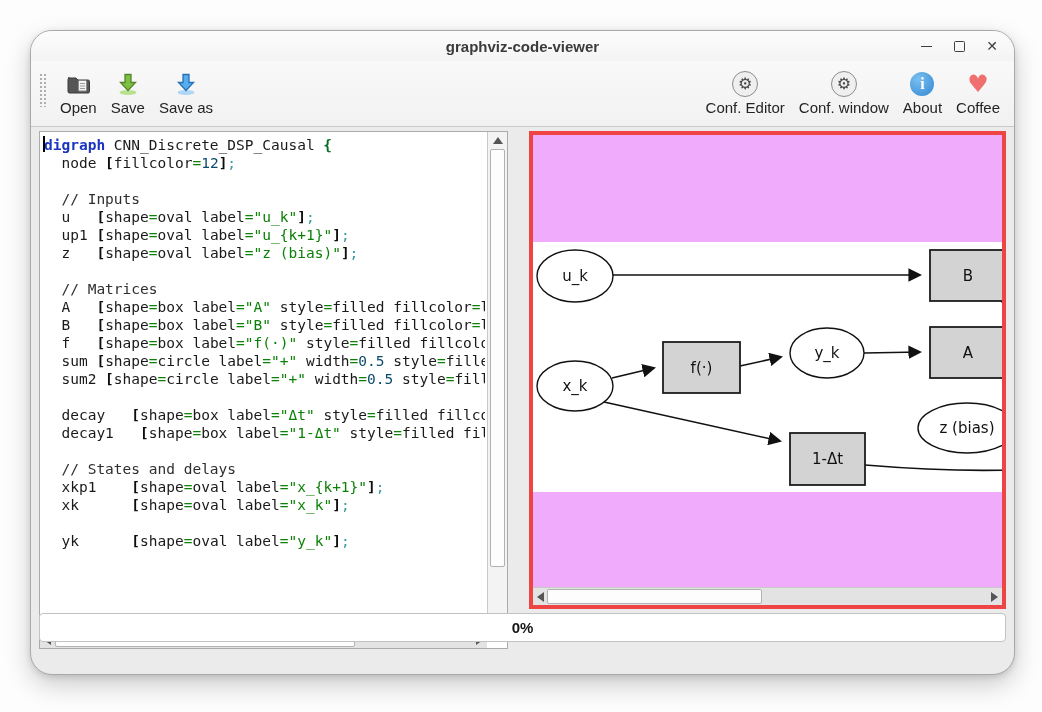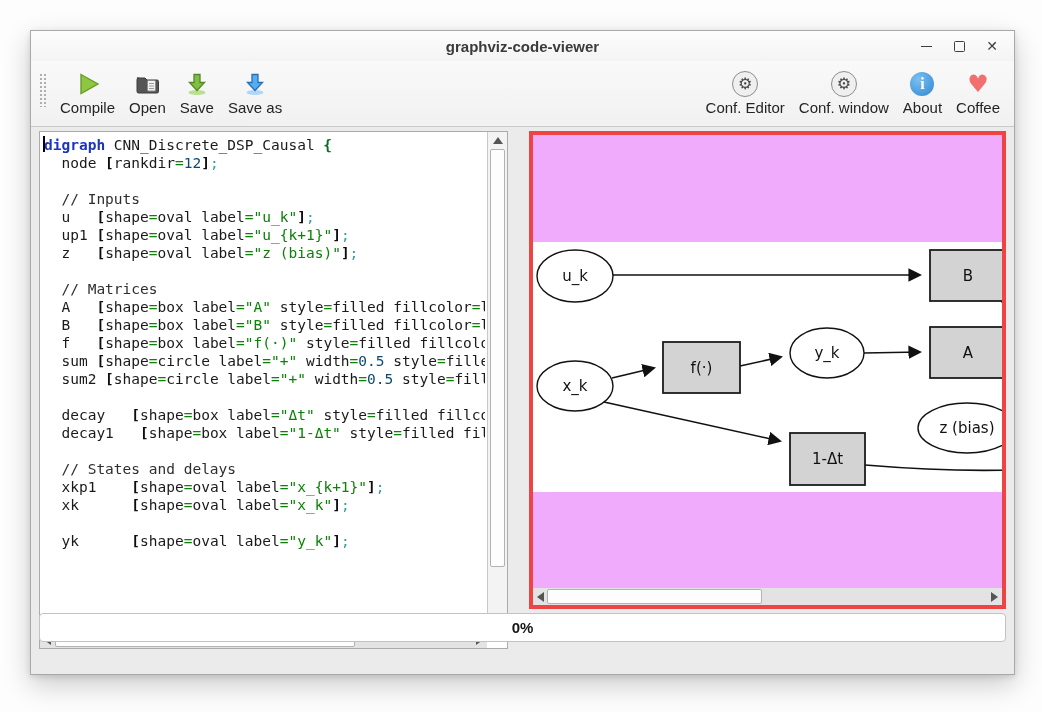--- a/index.html
+++ b/index.html
@@ -1,20 +1,20 @@
 <!DOCTYPE html>
 <html><head>
 <meta charset="utf-8">
 <style>
   html,body{margin:0;padding:0;background:#fdfdfd;font-family:"Liberation Sans",sans-serif;}
   #stage{position:relative;width:1042px;height:712px;background:#fdfdfd;overflow:hidden;}
 
   
   .window{position:absolute;left:30px;top:30px;width:983px;height:643px;
-    background:#ebebeb;border:1px solid #a9a9a9;border-radius:0;
+    background:#ebebeb;border:1px solid #a9a9a9;border-radius:22px;
     box-shadow:0 10px 26px rgba(0,0,0,.20), 0 2px 6px rgba(0,0,0,.12);overflow:hidden;}
   .titlebar{position:absolute;left:0;top:0;right:0;height:30px;
     background:linear-gradient(#fcfcfc,#f4f4f4);border-bottom:1px solid #d6d6d6;
     display:flex;align-items:center;justify-content:center;}
   .title{font-size:15px;font-weight:bold;color:#3b3b3b;}
   .winctrls{position:absolute;right:10px;top:0;height:30px;display:flex;align-items:center;gap:9px;}
   .wbtn{width:24px;height:24px;display:flex;align-items:center;justify-content:center;color:#3e3e3e;cursor:default;}
   .glyph-min{width:11px;height:0;border-bottom:1.6px solid #3e3e3e;display:block;}
   .glyph-max{width:9px;height:9px;border:1.4px solid #3e3e3e;border-radius:1.5px;display:block;}
   .glyph-close{font-size:14px;line-height:14px;color:#3e3e3e;}
@@ -96,28 +96,20 @@
         <div class="wbtn">
             <span class="glyph-close">✕</span>
           </div>
       </div>
     </div>
 
     <div class="toolbar">
       <div class="tb-left">
         <div class="tb-handle"></div>
 
-        <div class="tb-item">
-          <span class="ic">
-            <svg width="26" height="26" viewBox="0 0 26 26">
-                <polygon points="6,3.5 23,13 6,22.5" fill="#8dc63f" stroke="#699b2c" stroke-width="1.4"></polygon>
-              </svg>
-          </span>
-          <span class="lbl">Compile</span>
-        </div>
 
         <div class="tb-item">
           <span class="ic">
             <svg width="26" height="26" viewBox="0 0 26 26">
               <path d="M3,7 h8 l2,2 h10 a1.5,1.5 0 0 1 1.5,1.5 v10 a1.5,1.5 0 0 1 -1.5,1.5 h-18.5 a1.5,1.5 0 0 1 -1.5,-1.5 v-12 a1.5,1.5 0 0 1 1.5,-1.5 z" fill="#555" stroke="#3c3c3c"></path>
               <rect x="13.5" y="9.5" width="8" height="10.5" rx="1" fill="#f2f2f2" stroke="#8b8b8b"></rect>
               <line x1="15" y1="12.5" x2="20" y2="12.5" stroke="#9a9a9a" stroke-width="1"></line>
               <line x1="15" y1="15" x2="20" y2="15" stroke="#9a9a9a" stroke-width="1"></line>
               <line x1="15" y1="17.5" x2="20" y2="17.5" stroke="#9a9a9a" stroke-width="1"></line>
             </svg>
@@ -177,21 +169,21 @@
               <span class="heart">♥</span>
             </span>
           <span class="lbl">Coffee</span>
         </div>
       </div>
     </div>
 
     <div class="editor-pane">
       <div class="code-area" id="code-area">
           <div class="code-line"><span class="tk-kw">digraph</span><span class="tk-t"> CNN_Discrete_DSP_Causal </span><span class="tk-brace">{</span></div>
-          <div class="code-line"><span class="tk-t">  node </span><span class="tk-br">[</span><span class="tk-t">rankdir</span><span class="tk-op">=</span><span class="tk-num">12</span><span class="tk-br">]</span><span class="tk-p">;</span></div>
+          <div class="code-line"><span class="tk-t">  node </span><span class="tk-br">[</span><span class="tk-t">fillcolor</span><span class="tk-op">=</span><span class="tk-num">12</span><span class="tk-br">]</span><span class="tk-p">;</span></div>
           <div class="code-line">&nbsp;</div>
           <div class="code-line"><span class="tk-com">  // Inputs</span></div>
           <div class="code-line"><span class="tk-t">  u   </span><span class="tk-br">[</span><span class="tk-t">shape</span><span class="tk-op">=</span><span class="tk-t">oval label</span><span class="tk-op">=</span><span class="tk-str">"u_k"</span><span class="tk-br">]</span><span class="tk-p">;</span></div>
           <div class="code-line"><span class="tk-t">  up1 </span><span class="tk-br">[</span><span class="tk-t">shape</span><span class="tk-op">=</span><span class="tk-t">oval label</span><span class="tk-op">=</span><span class="tk-str">"u_{k+1}"</span><span class="tk-br">]</span><span class="tk-p">;</span></div>
           <div class="code-line"><span class="tk-t">  z   </span><span class="tk-br">[</span><span class="tk-t">shape</span><span class="tk-op">=</span><span class="tk-t">oval label</span><span class="tk-op">=</span><span class="tk-str">"z (bias)"</span><span class="tk-br">]</span><span class="tk-p">;</span></div>
           <div class="code-line">&nbsp;</div>
           <div class="code-line"><span class="tk-com">  // Matrices</span></div>
           <div class="code-line"><span class="tk-t">  A   </span><span class="tk-br">[</span><span class="tk-t">shape</span><span class="tk-op">=</span><span class="tk-t">box label</span><span class="tk-op">=</span><span class="tk-str">"A"</span><span class="tk-t"> style</span><span class="tk-op">=</span><span class="tk-t">filled fillcolor</span><span class="tk-op">=</span><span class="tk-t">lightg</span></div>
           <div class="code-line"><span class="tk-t">  B   </span><span class="tk-br">[</span><span class="tk-t">shape</span><span class="tk-op">=</span><span class="tk-t">box label</span><span class="tk-op">=</span><span class="tk-str">"B"</span><span class="tk-t"> style</span><span class="tk-op">=</span><span class="tk-t">filled fillcolor</span><span class="tk-op">=</span><span class="tk-t">lightg</span></div>
           <div class="code-line"><span class="tk-t">  f   </span><span class="tk-br">[</span><span class="tk-t">shape</span><span class="tk-op">=</span><span class="tk-t">box label</span><span class="tk-op">=</span><span class="tk-str">"f(·)"</span><span class="tk-t"> style</span><span class="tk-op">=</span><span class="tk-t">filled fillcolor</span></div>

